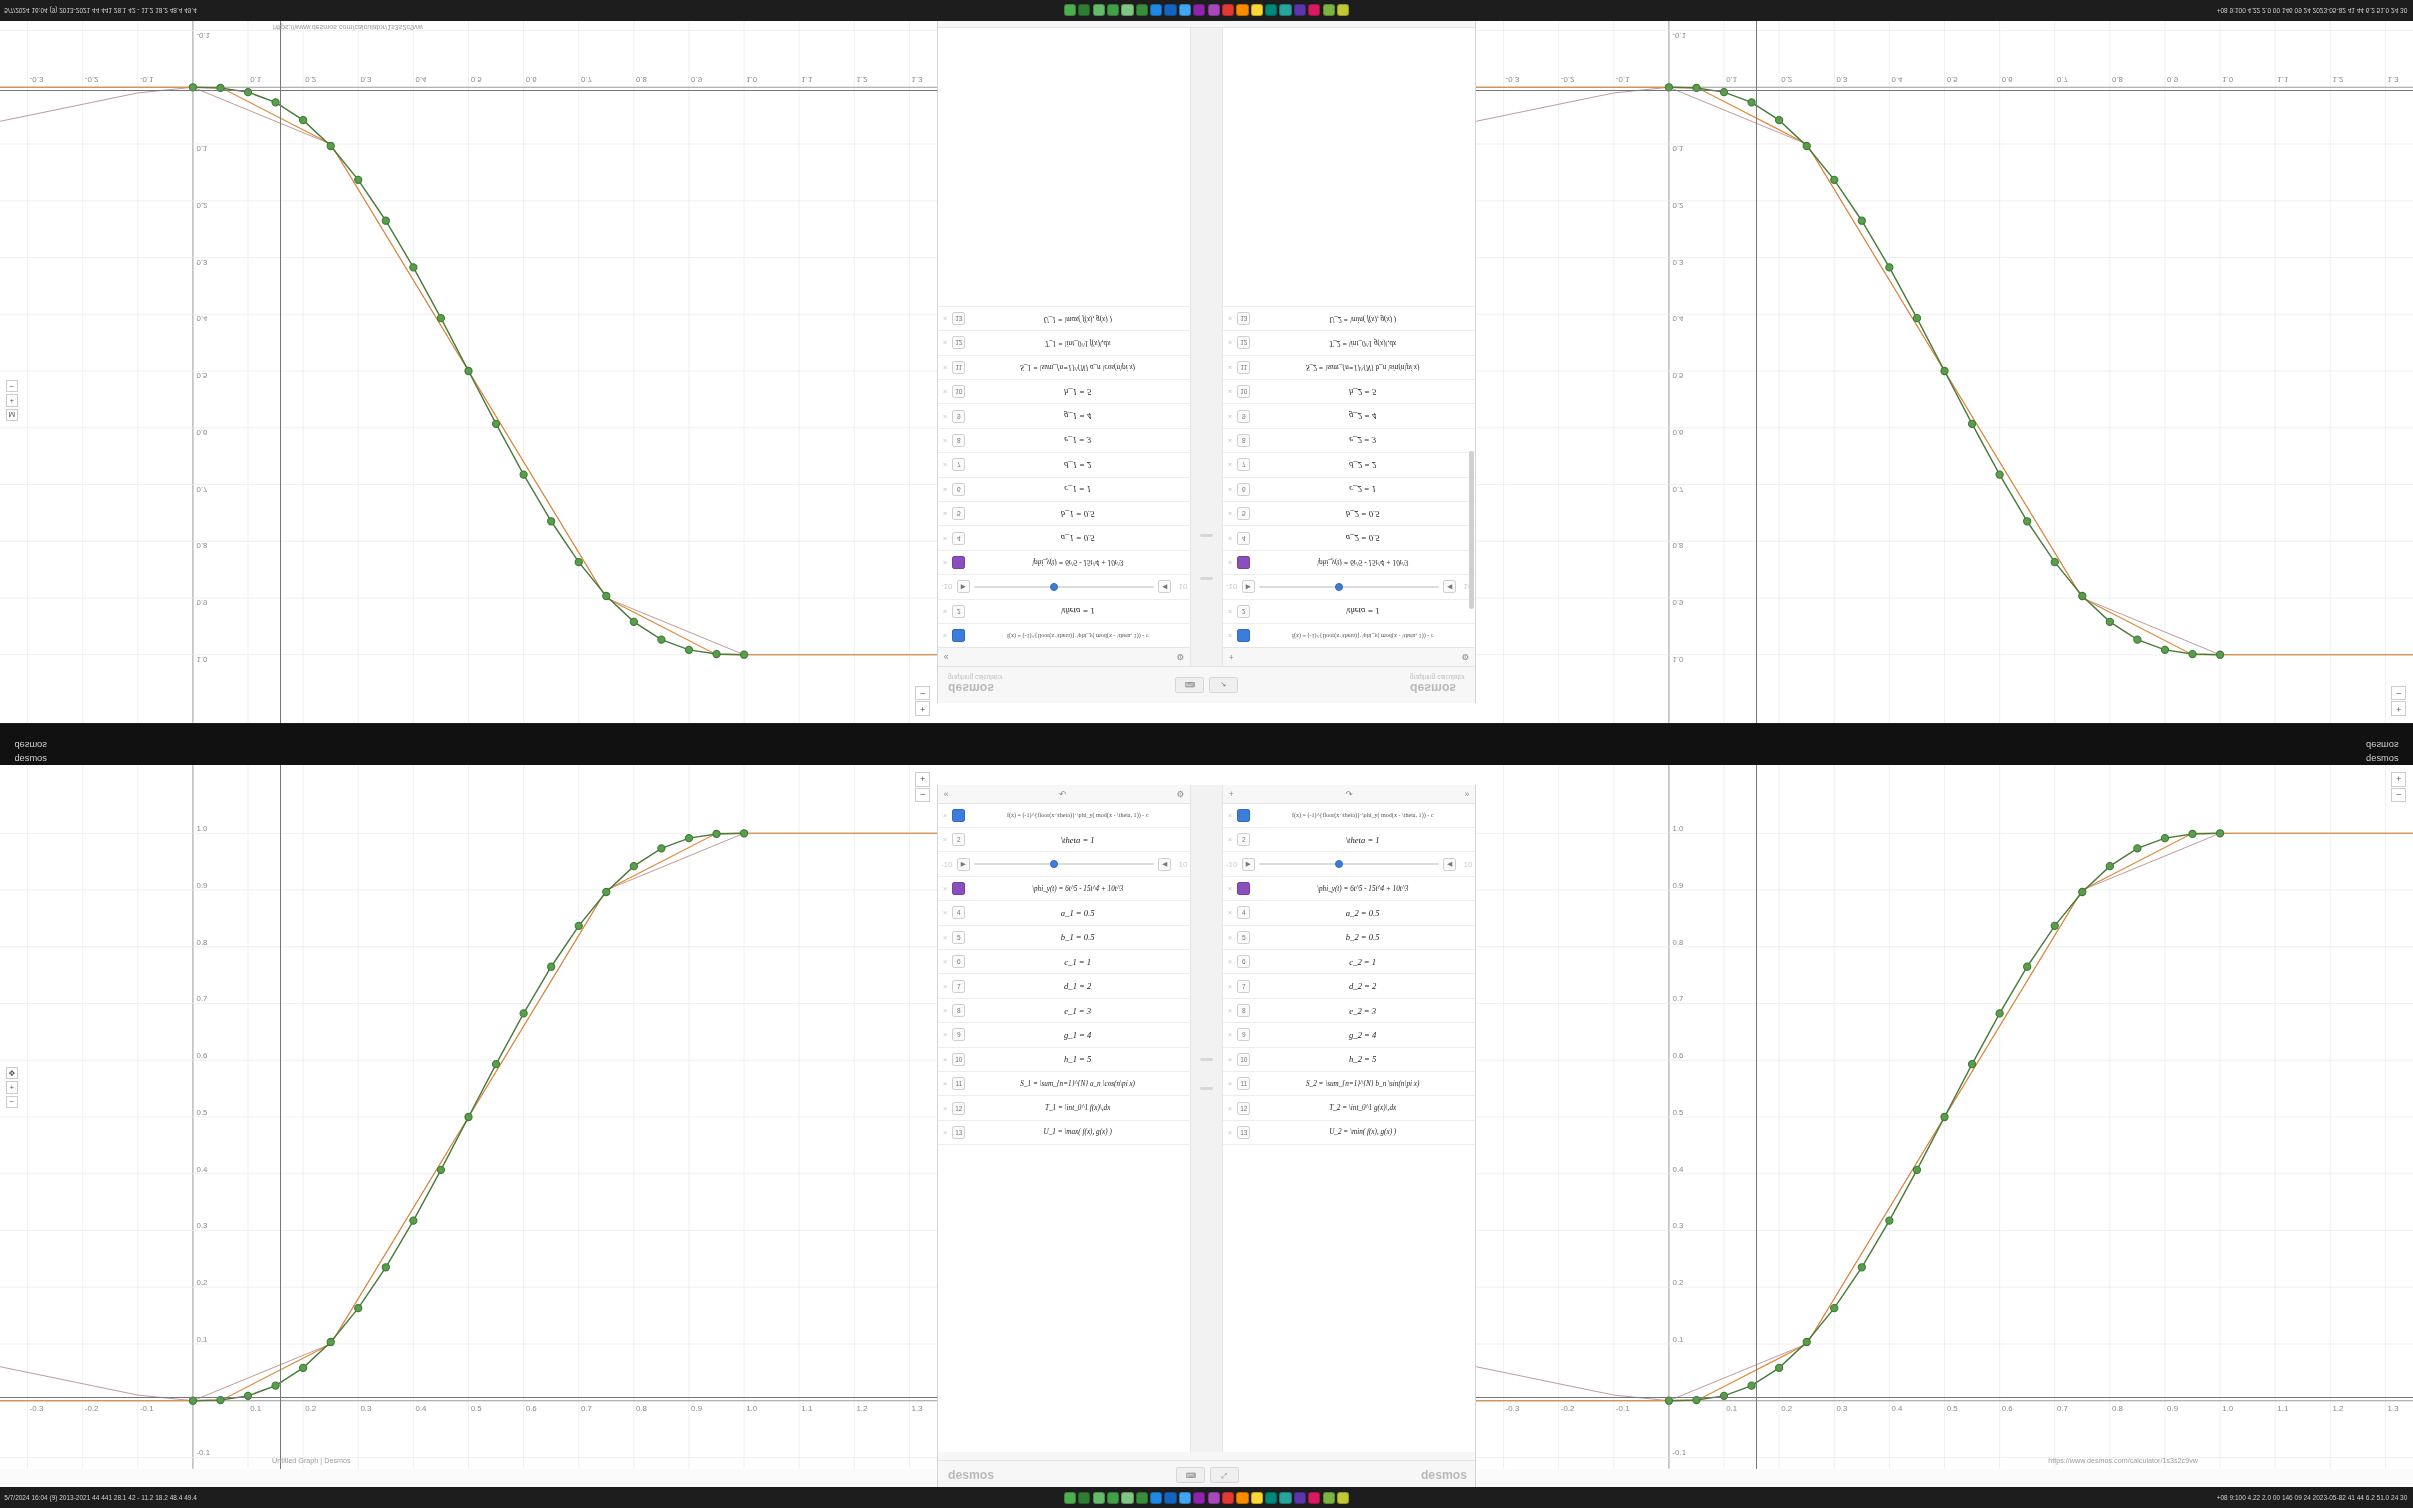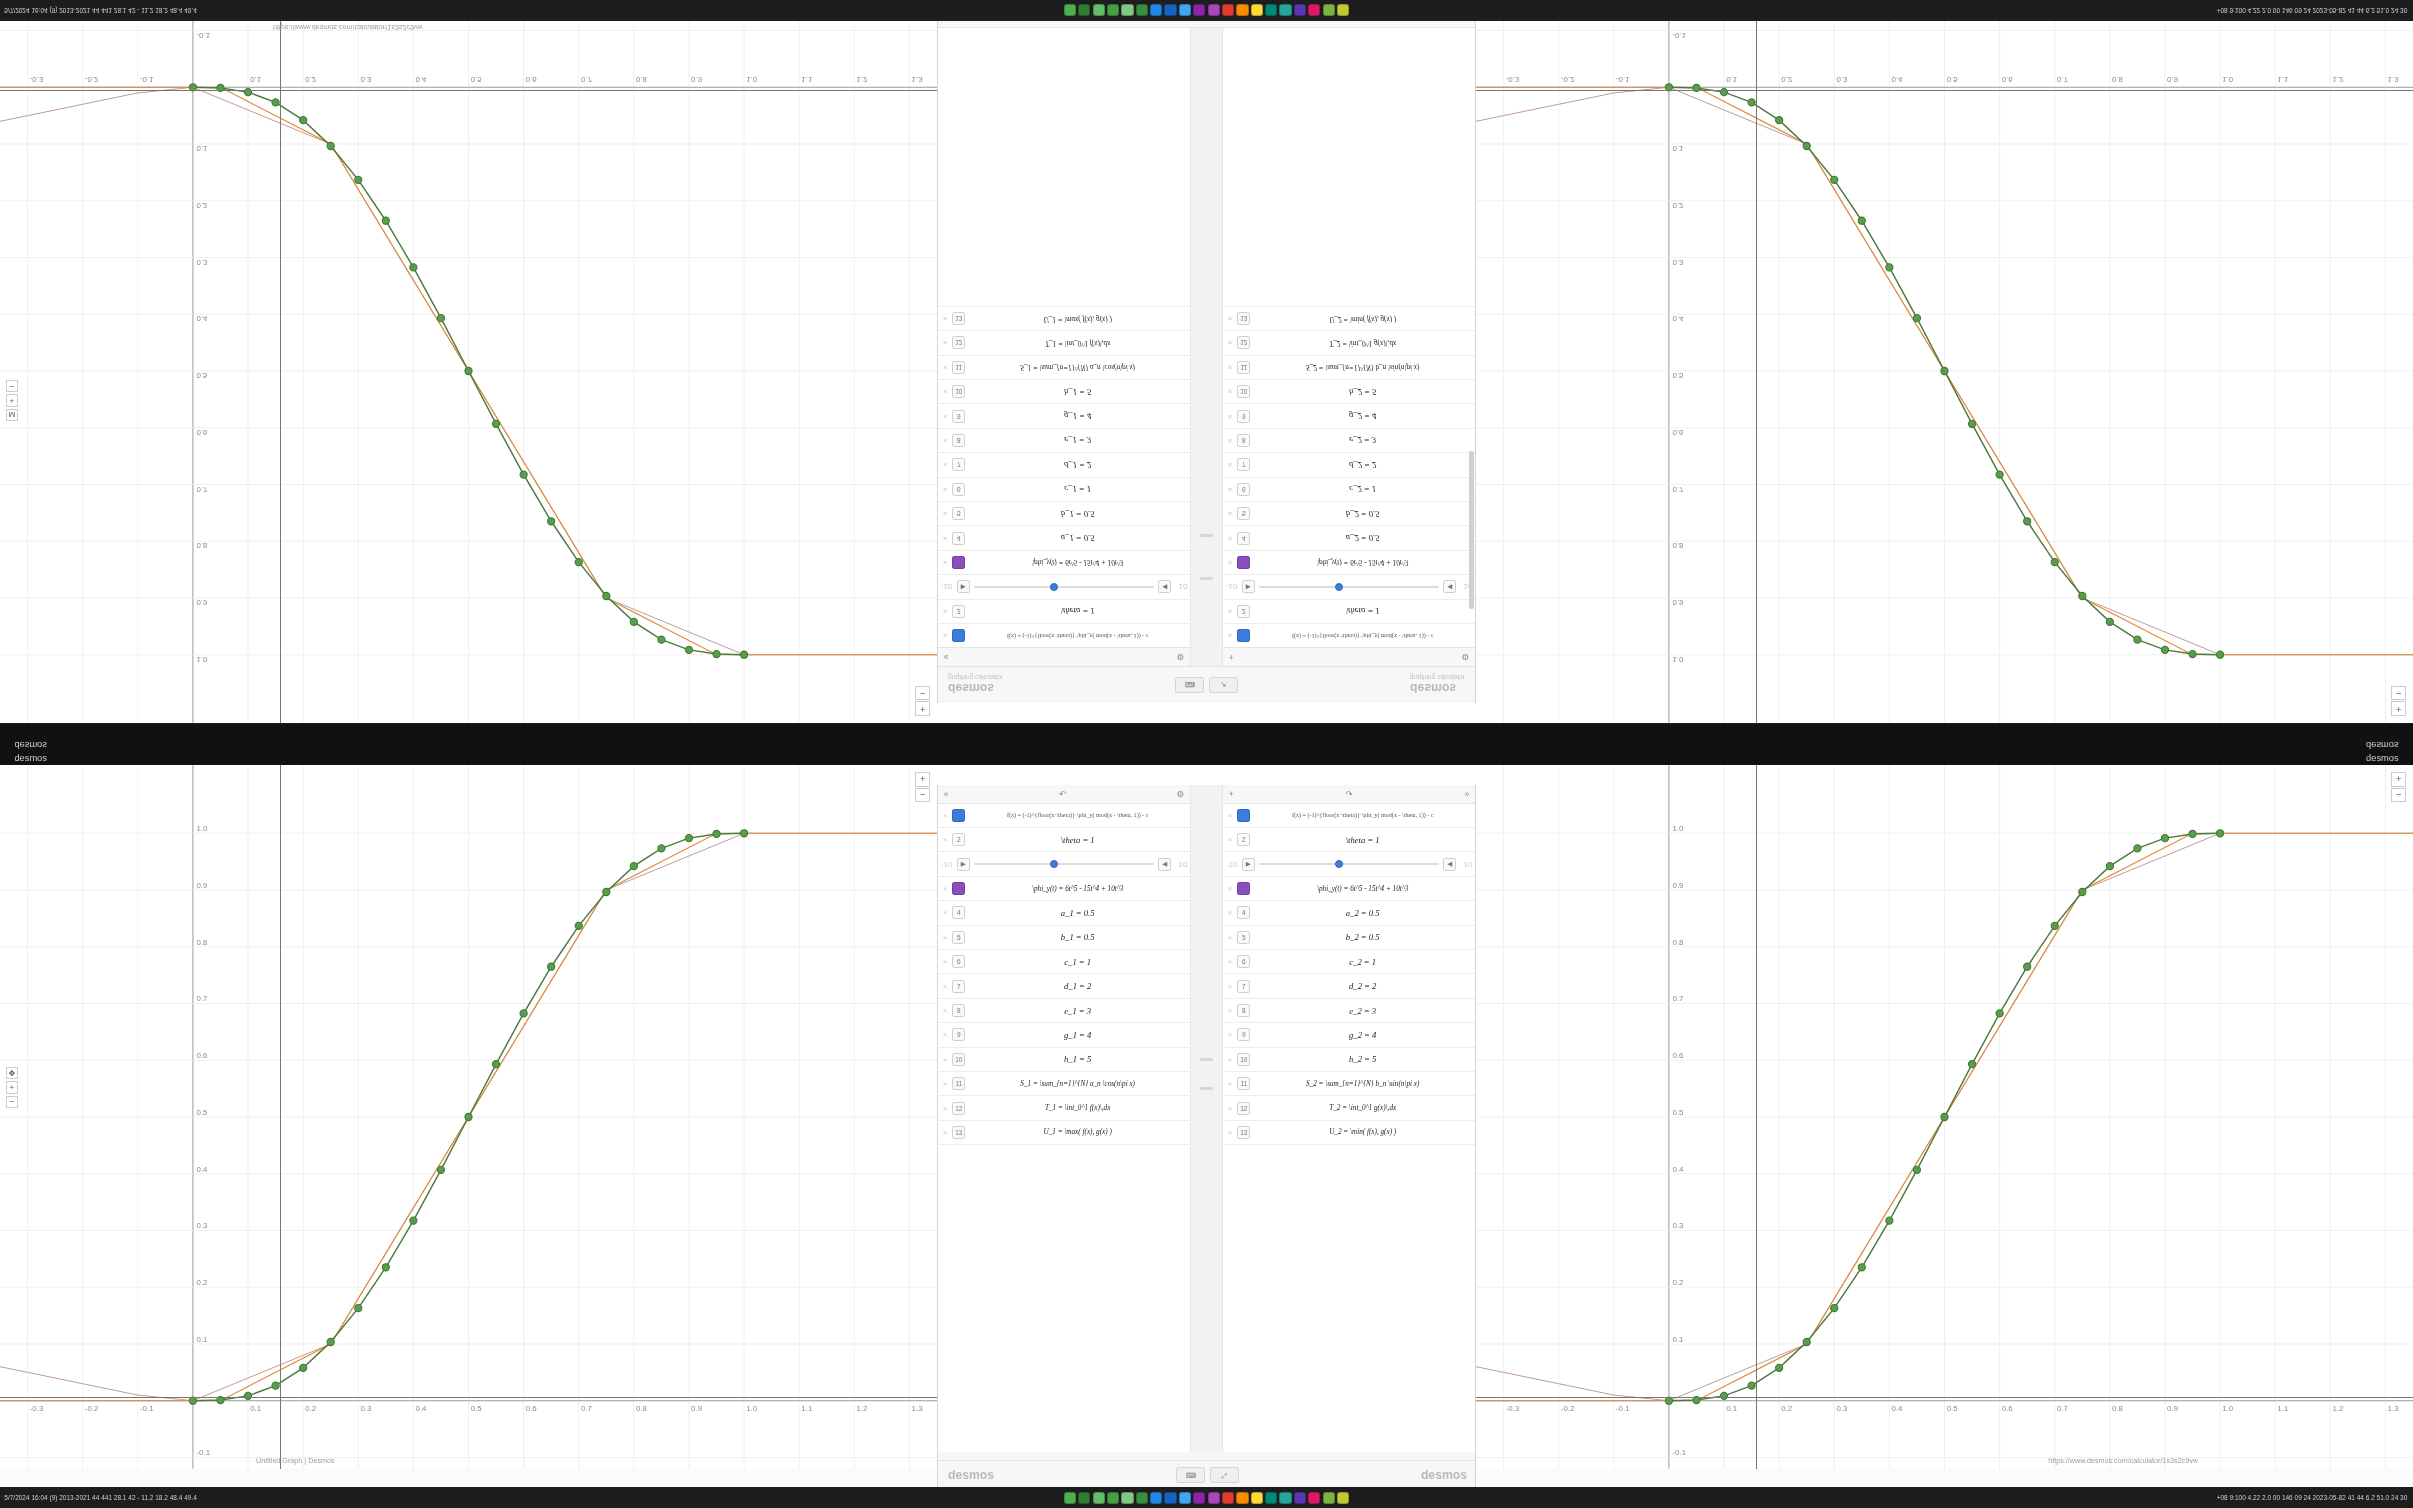--- a/index.html
+++ b/index.html
@@ -773,21 +773,21 @@
               <circle cx="767.6470588235293" cy="280.7225806451613" r="5" fill="#5a9e4d" stroke="#3d7a33" stroke-width="1.5"></circle>
               <circle cx="806.0294117647056" cy="223.7403225806454" r="5" fill="#5a9e4d" stroke="#3d7a33" stroke-width="1.5"></circle>
               <circle cx="844.4117647058824" cy="176.63709677419365" r="5" fill="#5a9e4d" stroke="#3d7a33" stroke-width="1.5"></circle>
               <circle cx="882.7941176470588" cy="140.59838709677422" r="5" fill="#5a9e4d" stroke="#3d7a33" stroke-width="1.5"></circle>
               <circle cx="921.1764705882352" cy="115.86129032258077" r="5" fill="#5a9e4d" stroke="#3d7a33" stroke-width="1.5"></circle>
               <circle cx="959.5588235294117" cy="101.63548387096785" r="5" fill="#5a9e4d" stroke="#3d7a33" stroke-width="1.5"></circle>
               <circle cx="997.9411764705881" cy="95.78709677419374" r="5" fill="#5a9e4d" stroke="#3d7a33" stroke-width="1.5"></circle>
               <circle cx="1036.3235294117646" cy="94.83870967741939" r="5" fill="#5a9e4d" stroke="#3d7a33" stroke-width="1.5"></circle>
             </g>
         </svg>
-        <div class="gwatermark" style="left:256px;">Untitled Graph | Desmos</div>
+        <div class="gwatermark" style="left:272px;">Untitled Graph | Desmos</div>
       </div>
 
       <div class="deswin">
         <div class="des-body" style="height:667px;">
           <div class="expr-col">
             <div class="toolrow">
               <span>«</span>
               <span>↶</span>
               <span>⚙</span>
             </div>

